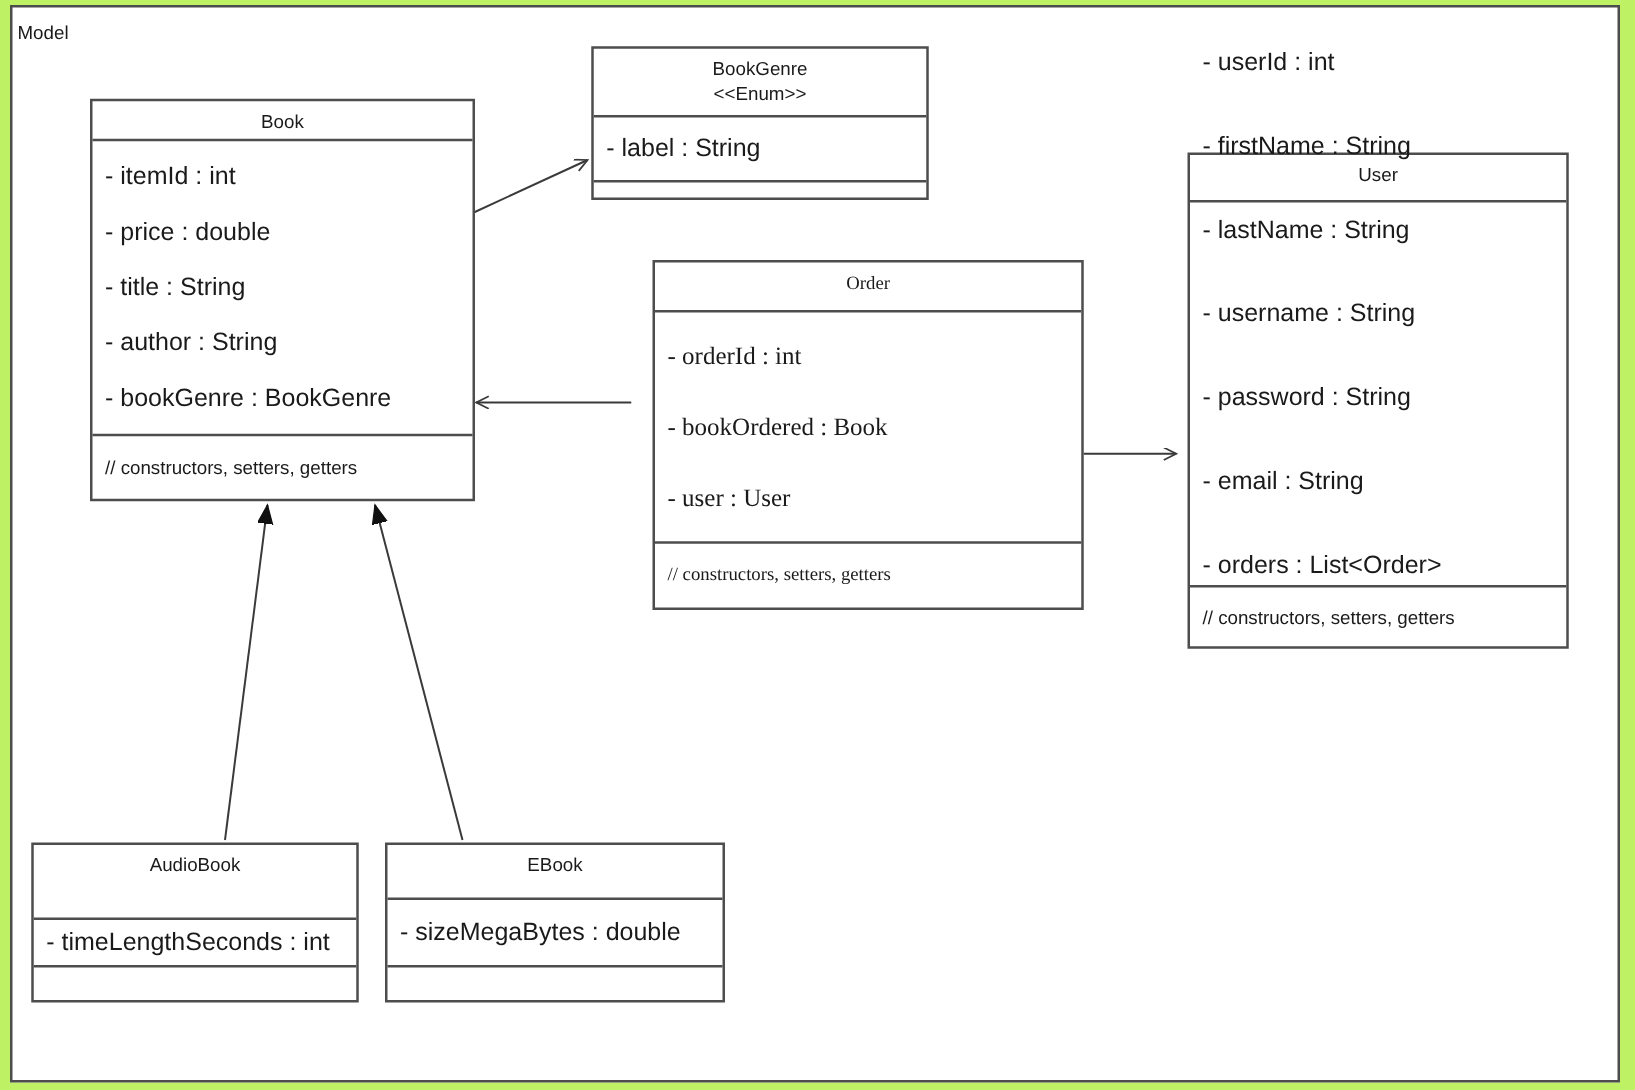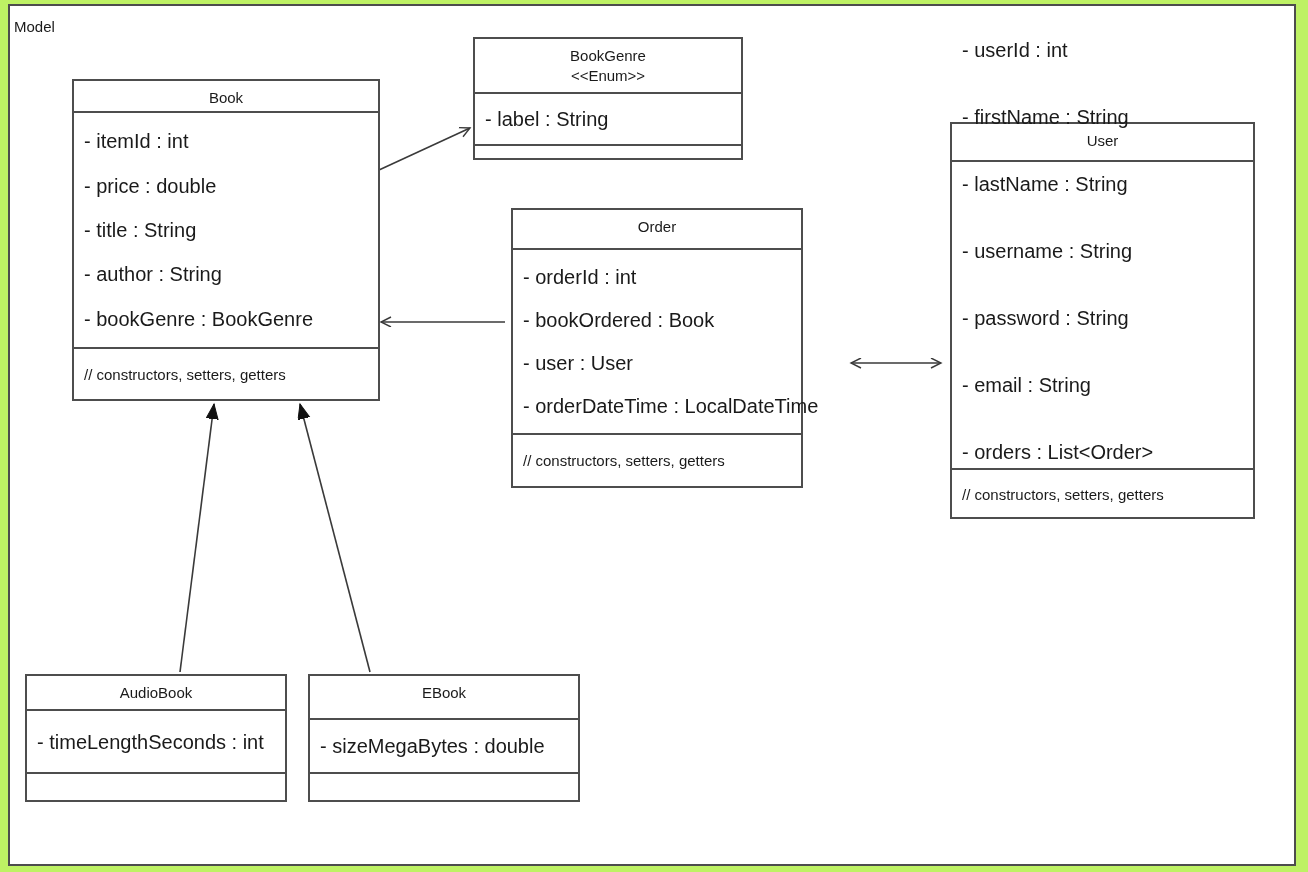--- a/index.html
+++ b/index.html
@@ -160,29 +160,28 @@
     <div class="uml-header" style="height:55px;">
       <span>BookGenre</span>
       <span class="uml-stereotype">&lt;&lt;Enum&gt;&gt;</span>
     </div>
     <div class="uml-attrs tight" style="height:50px; justify-content:center;">
       <div class="uml-attr">- label : String</div>
     </div>
     <div class="uml-empty" style="height:14px;"></div>
   </div>
 
-  <div class="uml-class" style="left:511px; top:208px; width:292px; height:280px;">
+  <div class="uml-class" style="left:522px; top:208px; width:345px; height:280px;font-family:Liberation Serif, serif;">
     <div class="uml-header" style="height:40px;">
       <span>Order</span>
     </div>
     <div class="uml-attrs" style="height:187px; justify-content:space-around;">
       <div class="uml-attr">- orderId : int</div>
       <div class="uml-attr">- bookOrdered : Book</div>
       <div class="uml-attr">- user : User</div>
-      <div class="uml-attr">- orderDateTime : LocalDateTime</div>
     </div>
     <div class="uml-methods" style="height:53px;">// constructors, setters, getters</div>
   </div>
 
   <div class="uml-class" style="left:950px; top:122px; width:305px; height:397px;">
     <div class="uml-header" style="height:38px;">
       <span>User</span>
     </div>
     <div class="uml-attrs" style="height:306px; justify-content:flex-end;gap:47px;">
       <div class="uml-attr">- userId : int</div>
@@ -190,21 +189,21 @@
       <div class="uml-attr">- lastName : String</div>
       <div class="uml-attr">- username : String</div>
       <div class="uml-attr">- password : String</div>
       <div class="uml-attr">- email : String</div>
       <div class="uml-attr">- orders : List&lt;Order&gt;</div>
     </div>
     <div class="uml-methods" style="height:51px;">// constructors, setters, getters</div>
   </div>
 
   <div class="uml-class" style="left:25px; top:674px; width:262px; height:128px;">
-    <div class="uml-header" style="height:35px;">
+    <div class="uml-header" style="height:60px;">
       <span>AudioBook</span>
     </div>
     <div class="uml-attrs tight" style="height:52px; justify-content:center;">
       <div class="uml-attr">- timeLengthSeconds : int</div>
     </div>
     <div class="uml-empty" style="height:28px;"></div>
   </div>
 
   <div class="uml-class" style="left:308px; top:674px; width:272px; height:128px;">
     <div class="uml-header" style="height:44px;">

